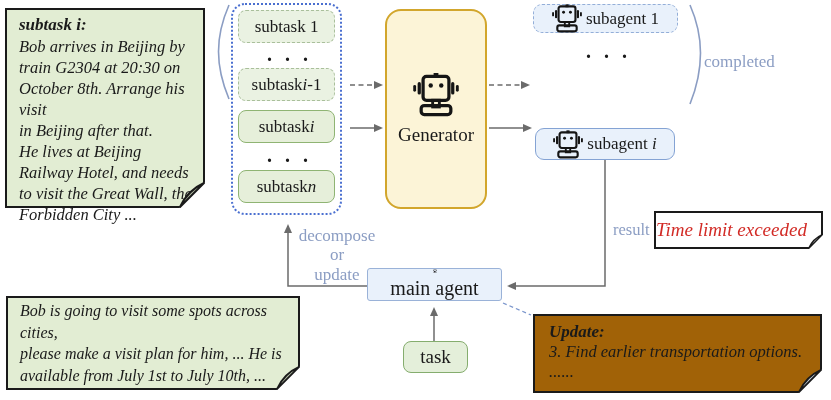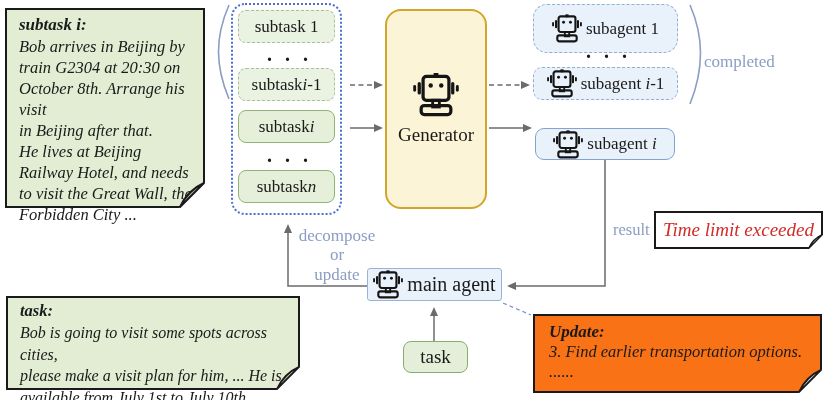--- a/index.html
+++ b/index.html
@@ -9,39 +9,39 @@
   }
   svg.connectors { position:absolute; left:0; top:0; width:831px; height:400px; pointer-events:none; }
 
   
   .note { position:absolute; border:2px solid #1a1a1a; box-sizing:border-box; }
   .note .fold { position:absolute; right:-2px; bottom:-2px; }
   .note-heading { font-weight:bold; font-style:italic; }
   .note-body { font-style:italic; white-space:pre-line; }
 
   .note-green { background:#e2edd3; }
-  .note-blue  { background:#f97316; }
+  .note-blue  { background:#a16207; }
 
   #note-subtask { left:5px; top:8px; width:200px; height:200px; padding:4px 6px 12px 12px; }
   #note-subtask .note-heading { font-size:17px; line-height:22px; }
   #note-subtask .note-body    { font-size:16.5px; line-height:21px; }
 
   #note-task { left:6px; top:296px; width:294px; height:94px; padding:2px 6px 0 12px; }
   #note-task .note-heading { font-size:16.5px; line-height:22px; }
   #note-task .note-body    { font-size:16px; line-height:21.5px; }
 
   #note-update { left:533px; top:314px; width:289px; height:79px; padding:5px 6px 0 14px; }
   #note-update .note-heading { font-size:17px; line-height:21px; }
   #note-update .note-body    { font-size:16.5px; line-height:20px; }
 
   
   #error-box {
     position:absolute; left:654px; top:211px; width:169px; height:38px;
     background:#ffffff; border:2px solid #1a1a1a; box-sizing:border-box;
-    display:flex; align-items:center; justify-content:center;
+    display:flex; align-items:center; 
   }
   #error-box .error-text { font-style:italic; font-size:19px; color:#d22b26; }
   #error-box .fold { position:absolute; right:-2px; bottom:-2px; }
 
   
   #subtask-panel {
     position:absolute; left:231px; top:3px; width:111px; height:212px;
     border:2px dotted #4a6fd0; border-radius:14px; box-sizing:border-box;
   }
   .sbox {
@@ -64,29 +64,29 @@
   #generator .glabel { font-size:19px; }
 
   
   .agent {
     position:absolute; box-sizing:border-box; border-radius:9px;
     display:flex; align-items:center; justify-content:center; gap:4px; font-size:17px;
     background:#e9f1fb;
   }
   .blue-dashed { border:1.6px dashed #93aed8; }
   .blue-solid  { border:1.6px solid #84a3d4; }
-  #subagent-1  { left:533px; top:4px;   width:145px; height:49px;border-radius:14px; }
+  #subagent-1  { left:533px; top:4px;   width:145px; height:29px; }
   #subagent-im1{ left:533px; top:67px;  width:145px; height:33px; }
   #subagent-i  { left:535px; top:111px; width:140px; height:32px;margin-top:17px; }
 
   
   #main-agent {
     position:absolute; left:367px; top:268px; width:135px; height:33px; box-sizing:border-box;
     background:#e9f1fb; border:1.6px solid #9ab2d8; border-radius:3px;
-    display:flex; align-items:center; justify-content:center; gap:4px; font-size:20px;
+    display:flex; align-items:center; justify-content:center; gap:4px; font-size:20px;flex-direction:column;
   }
   #task-box {
     position:absolute; left:403px; top:341px; width:65px; height:32px; box-sizing:border-box;
     background:#e4efda; border:1.6px solid #85ad6e; border-radius:8px;
     display:flex; align-items:center; justify-content:center; font-size:19px;
   }
 
   
   .bluelabel { position:absolute; color:#8b9dc3; font-size:17px; }
   #label-completed { left:704px; top:52px; }
@@ -181,26 +181,20 @@
     <div class="glabel">Generator</div>
   </div>
 
   <div class="agent blue-dashed" id="subagent-1">
     <svg width="30" height="29" viewBox="0 0 48 46">
         <use href="#robot"></use>
       </svg>
     <span><span>subagent 1</span><span class="mvar"></span><span></span></span>
   </div>
   <div class="dots" style="left:586px; top:40px;">. . .</div>
-  <div class="agent blue-dashed" id="subagent-im1">
-    <svg width="30" height="29" viewBox="0 0 48 46">
-        <use href="#robot"></use>
-      </svg>
-    <span><span>subagent </span><span class="mvar">i</span><span>-1</span></span>
-  </div>
   <div class="agent blue-solid" id="subagent-i">
     <svg width="30" height="29" viewBox="0 0 48 46">
         <use href="#robot"></use>
       </svg>
     <span><span>subagent </span><span class="mvar">i</span><span></span></span>
   </div>
 
   <div class="bluelabel" id="label-completed">completed</div>
   <div class="bluelabel" id="label-result">result</div>
   <div class="bluelabel" id="label-decompose">decompose
@@ -219,21 +213,20 @@
     <svg width="30" height="29" viewBox="0 0 48 46">
         <use href="#robot"></use>
       </svg>
     <span>main agent</span>
   </div>
   <div id="task-box">
     <span>task</span>
   </div>
 
   <div class="note note-green" id="note-task">
-    <div class="note-heading">task:</div>
     <div class="note-body">Bob is going to visit some spots across cities,
 please make a visit plan for him, ... He is
 available from July 1st to July 10th, ...</div>
     <svg class="fold" width="24" height="24" viewBox="0 0 26 26">
       <path d="M0,26 L26,0 L26,26 Z" fill="#ffffff"></path>
       <path d="M1,25 L25,1 C16,5 6.5,13 1,25 Z" fill="#b5bfa7" stroke="#1a1a1a" stroke-width="2" stroke-linejoin="round"></path>
     </svg>
   </div>
 
   <div class="note note-blue" id="note-update">

